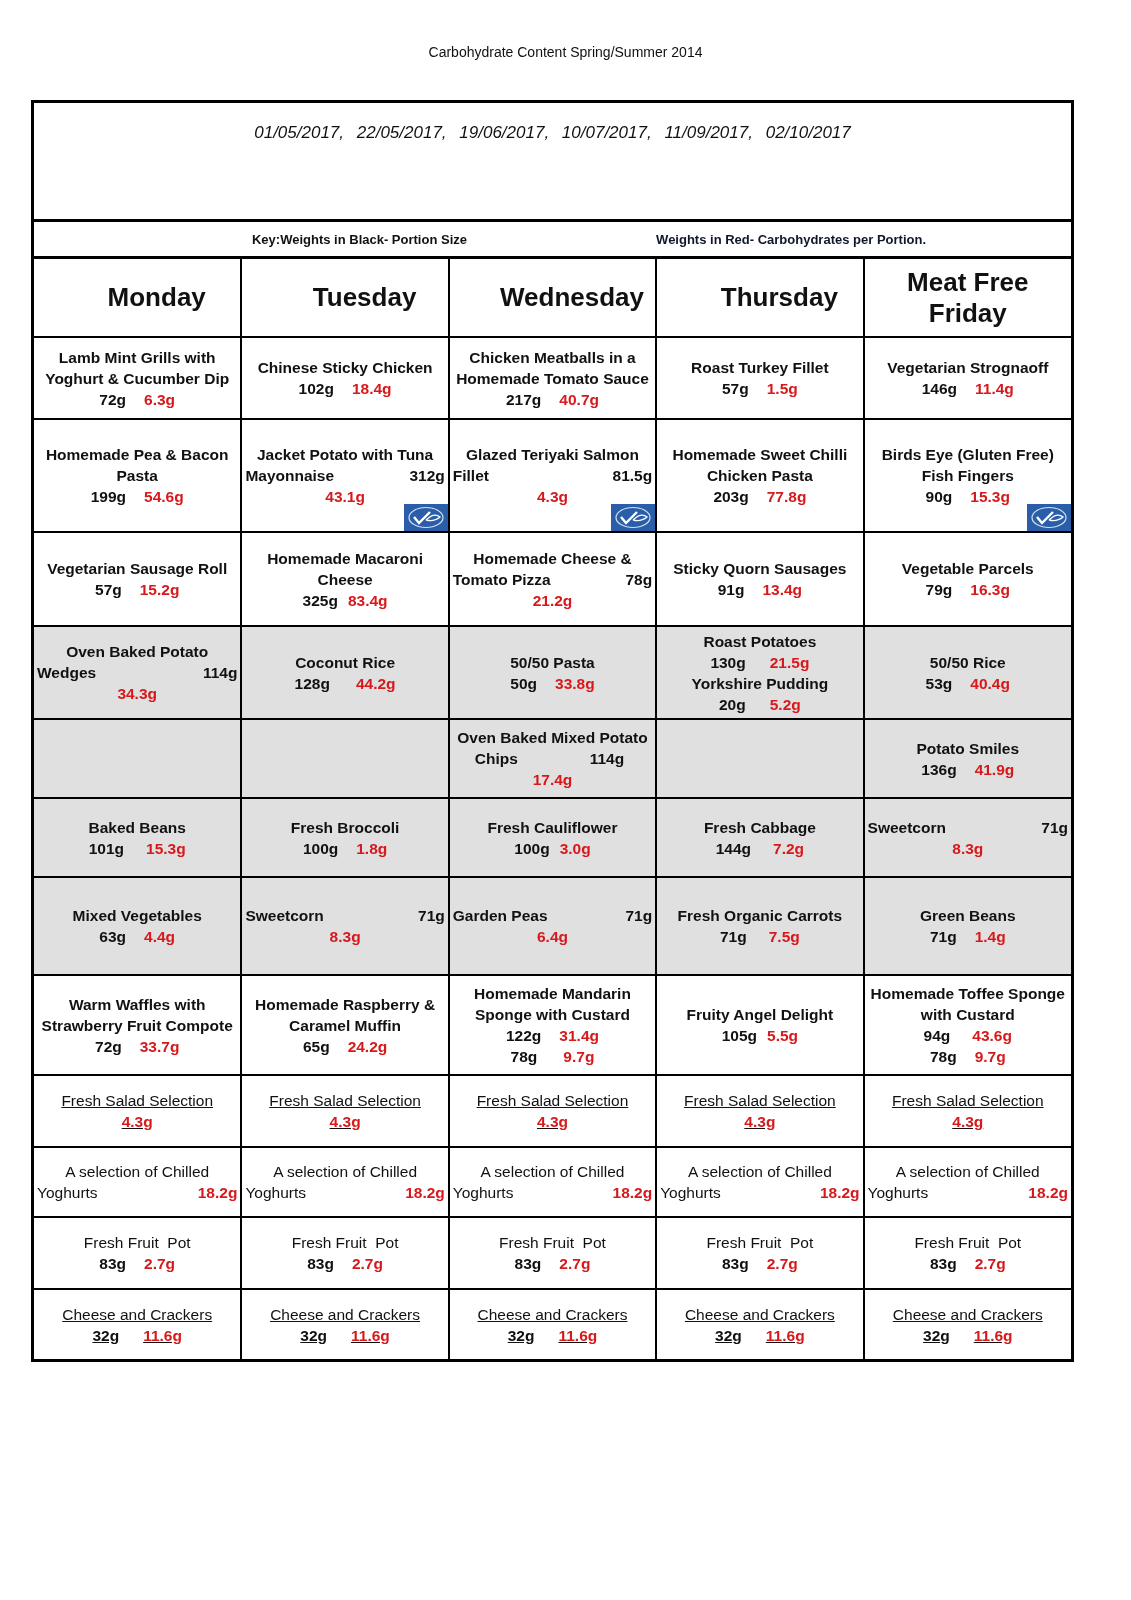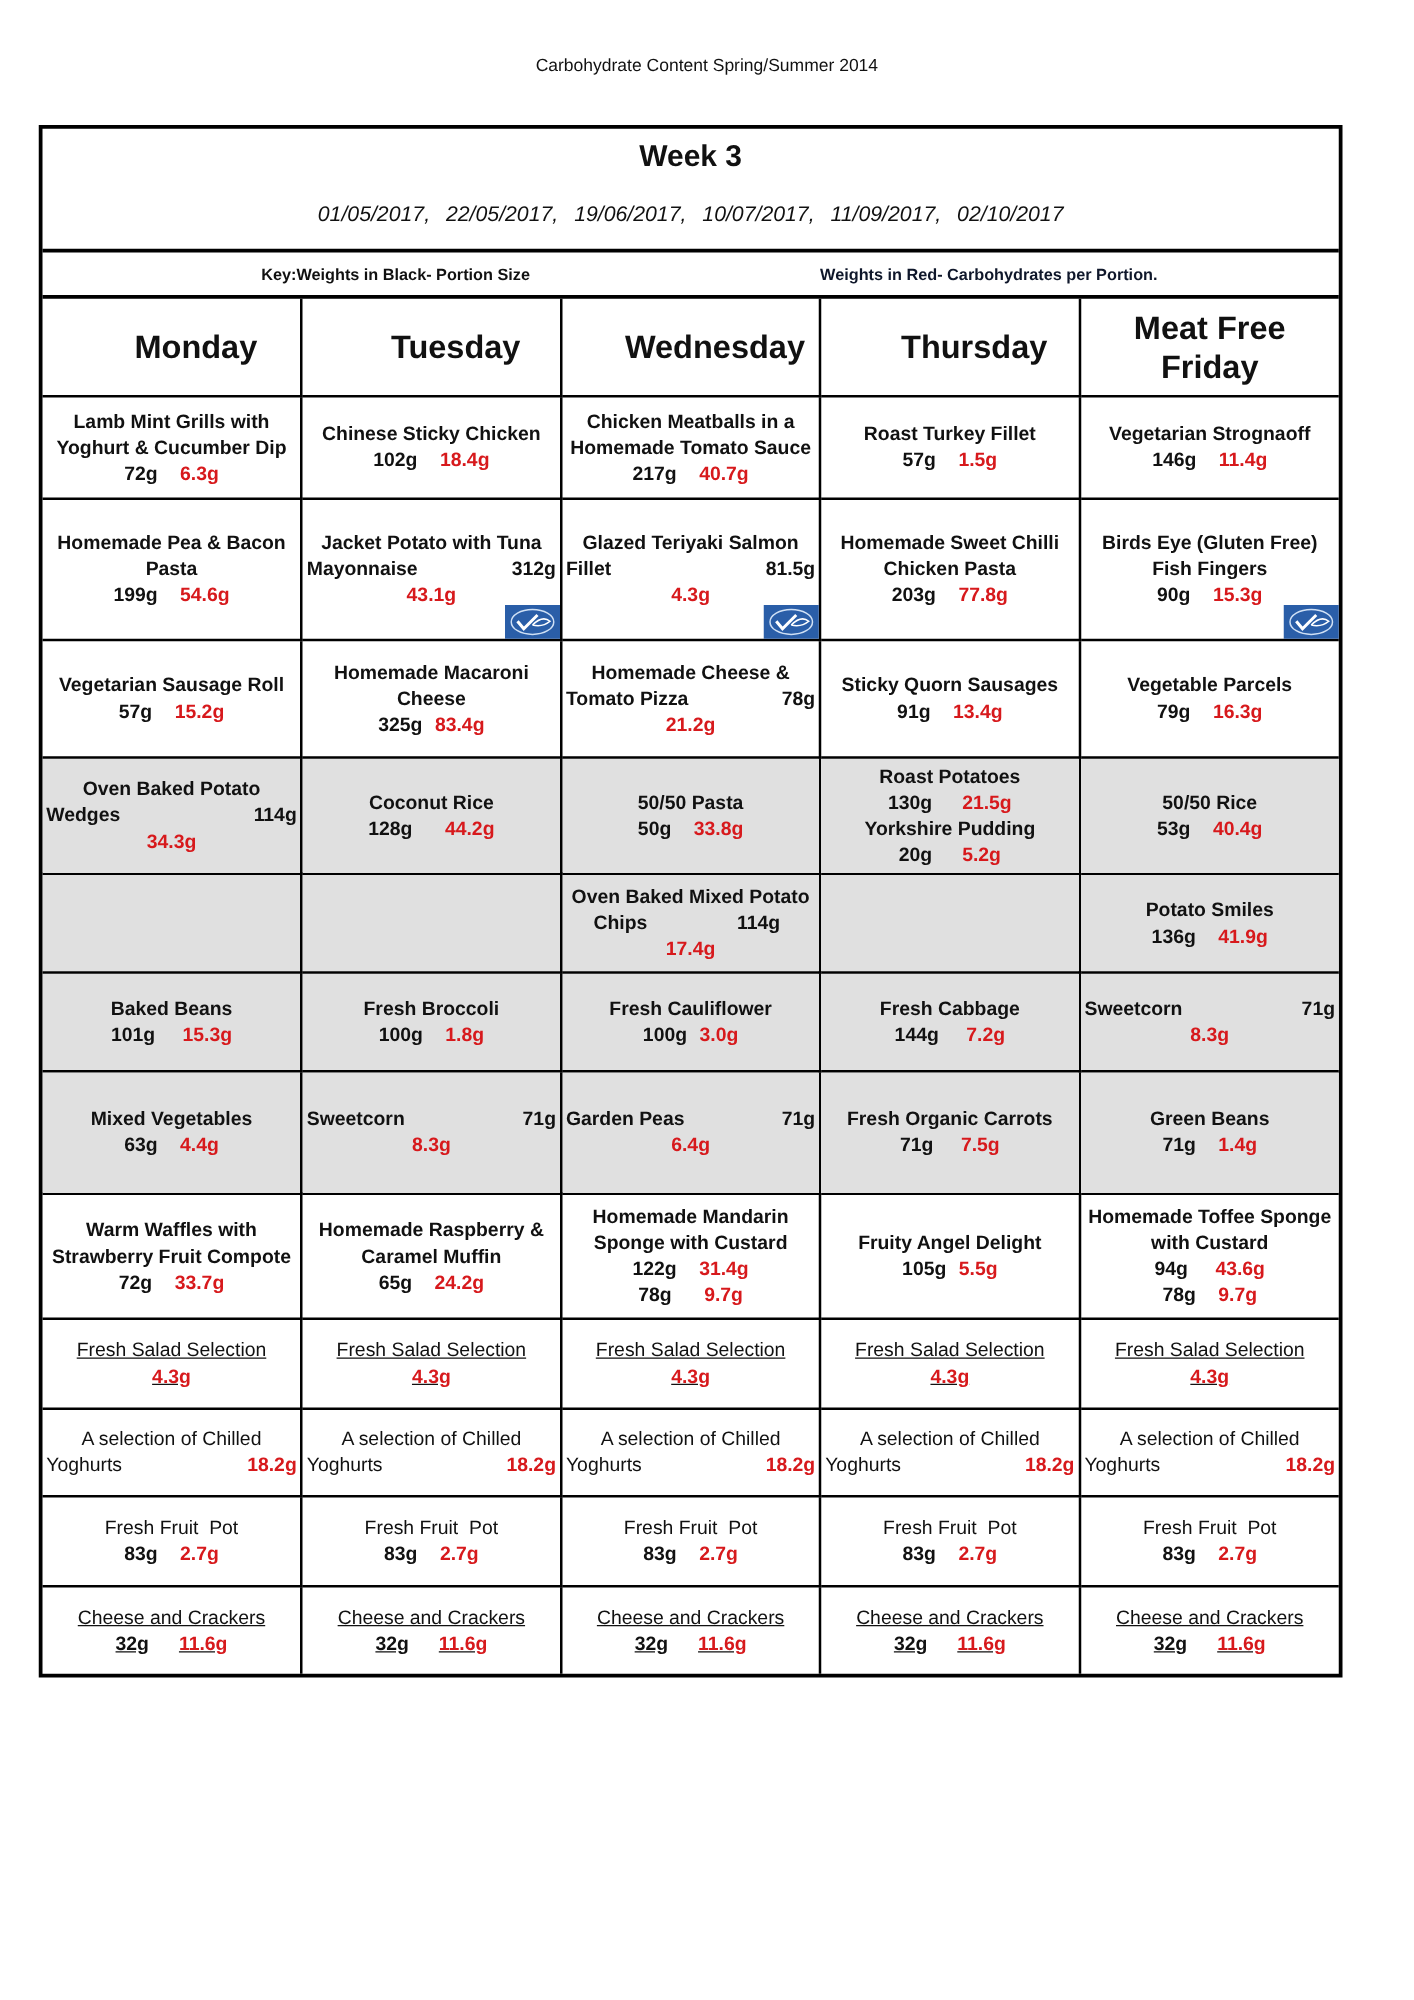--- a/index.html
+++ b/index.html
@@ -3,21 +3,21 @@
   <meta charset="utf-8">
   <style>
     html, body { margin:0; padding:0; background:#ffffff; }
     body { width:1131px; height:1600px; position:relative; font-family:"Liberation Sans", sans-serif; color:#111; }
     .doc-title { position:absolute; top:44px; left:0; width:1131px; text-align:center; font-size:14px; color:#111; }
     .sheet { position:absolute; left:31px; top:100px; width:1043px; border:3px solid #000; box-sizing:border-box; }
     .week-box { height:96px; border-bottom:3px solid #000; text-align:center; }
     .week-title { font-size:24px; font-weight:bold; padding-top:7px; height:32px; line-height:32px; }
     .dates { font-size:17px; font-style:italic; margin-top:20px; }
     .dates span { margin:0 4px;text-align:right; }
-    .key-row { height:34px; border-bottom:3px solid #000; display:flex; align-items:center; font-size:13px; font-weight:bold; }
+    .key-row { height:34px; border-bottom:3px solid #000; display:flex; align-items:center; font-size:13px; font-weight:bold;padding-left:43px; }
     .key-left { width:390px; text-align:right; padding-right:0; }
     .key-right { flex:1; text-align:right; padding-right:145px; color:#0f172a; }
     table { border-collapse:collapse; width:100%; table-layout:fixed; }
     td, th { border:2px solid #000; text-align:center; vertical-align:middle; padding:0 3px; box-sizing:border-box; }
     tr > :first-child { border-left:none; }
     tr > :last-child { border-right:none; }
     tr:last-child td { border-bottom:none; }
     thead th { border-top:none; height:78px; font-size:26px; font-weight:bold; line-height:31px;padding-left:42px; }
     td { font-size:15.5px; font-weight:bold; line-height:21px; position:relative; }
     td.grey { background:#e0e0e0; }
@@ -40,21 +40,20 @@
     .r-fruit { height:72px; }
     .r-cheese { height:70px;text-decoration:underline; }
   </style>
 </head>
 <body>
 
 <div class="doc-title">Carbohydrate Content Spring/Summer 2014</div>
 
 <div class="sheet">
   <div class="week-box">
-    <div class="week-title">Week 3</div>
     <div class="dates">
       <span>01/05/2017,</span>
       <span>22/05/2017,</span>
       <span>19/06/2017,</span>
       <span>10/07/2017,</span>
       <span>11/09/2017,</span>
       <span>02/10/2017</span>
     </div>
   </div>
   <div class="key-row">

